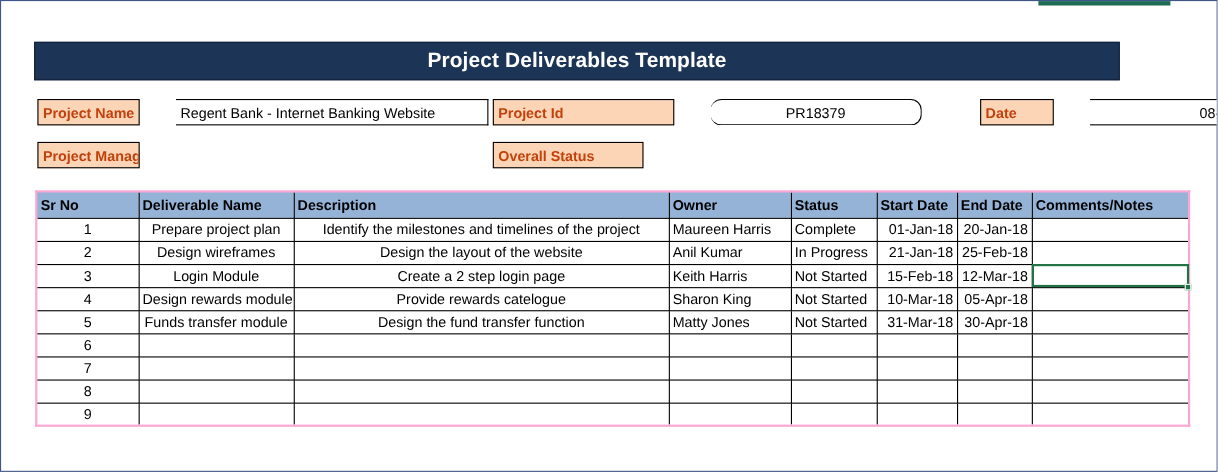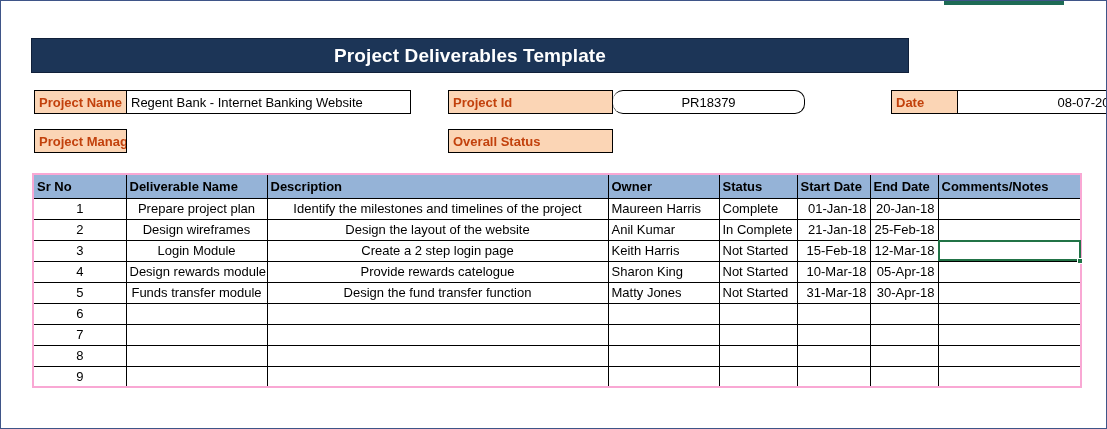--- a/index.html
+++ b/index.html
@@ -26,21 +26,21 @@
     width: 120px;
     height: 4px;
     background: #1e6b55;
   }
 
   
   .title-banner {
     position: absolute;
     left: 30px;
     top: 37px;
-    width: 878px;
+    width: 987px;
     height: 35px;
     background: #1c3557;
     border: 1px solid #10203a;
     box-sizing: border-box;
     display: flex;
     align-items: center;
     justify-content: center;
   }
   .title-banner .title-text {
     color: #ffffff;
@@ -73,20 +73,21 @@
     background: #ffffff;
     border: 1.6px solid #000000;
     border-left: none;
     box-sizing: border-box;
     font-size: 13px;
     color: #000;
     display: flex;
     align-items: center;
     white-space: nowrap;
     overflow: hidden;
+    margin-left: 33px;
   }
   .fld-value.v-left   { justify-content: flex-start; padding-left: 4px; }
   .fld-value.v-center { justify-content: center; }
   .fld-value.v-right  { justify-content: flex-end; padding-right: 6px; }
   .fld-value.v-green  { background: #92d050; justify-content: center; }
 
   #row-project-name  { left: 33px;  top: 89px; }
   #row-project-name  .fld-label { width: 93px; }
   #row-project-name  .fld-value { width: 284px; }
 
@@ -96,21 +97,21 @@
 
   #row-date          { left: 866px; top: 89px; padding-left: 24px; }
   #row-date          .fld-label { width: 67px; }
   #row-date          .fld-value { width: 173px; }
 
   #row-project-mgr   { left: 33px;  top: 128px; }
   #row-project-mgr   .fld-label { width: 93px; text-align: right; }
   #row-project-mgr   .fld-value { width: 284px; }
 
   #row-overall-status{ left: 447px; top: 128px; }
-  #row-overall-status .fld-label { width: 165px; }
+  #row-overall-status .fld-label { width: 137px; }
   #row-overall-status .fld-value { width: 192px; }
 
   
   .table-wrap {
     position: absolute;
     left: 31px;
     top: 172px;
     width: 1048px;
   }
   table.deliverables {
@@ -238,21 +239,21 @@
             <td class="t-left">Complete</td>
             <td class="t-right">01-Jan-18</td>
             <td class="t-right">20-Jan-18</td>
             <td class="t-left"></td>
           </tr>
           <tr>
             <td class="t-center">2</td>
             <td class="t-center clip">Design wireframes</td>
             <td class="t-center">Design the layout of the website</td>
             <td class="t-left">Anil Kumar</td>
-            <td class="t-left">In Complete</td>
+            <td class="t-left">In Progress</td>
             <td class="t-right">21-Jan-18</td>
             <td class="t-right">25-Feb-18</td>
             <td class="t-left"></td>
           </tr>
           <tr>
             <td class="t-center">3</td>
             <td class="t-center clip">Login Module</td>
             <td class="t-center">Create a 2 step login page</td>
             <td class="t-left">Keith Harris</td>
             <td class="t-left">Not Started</td>

